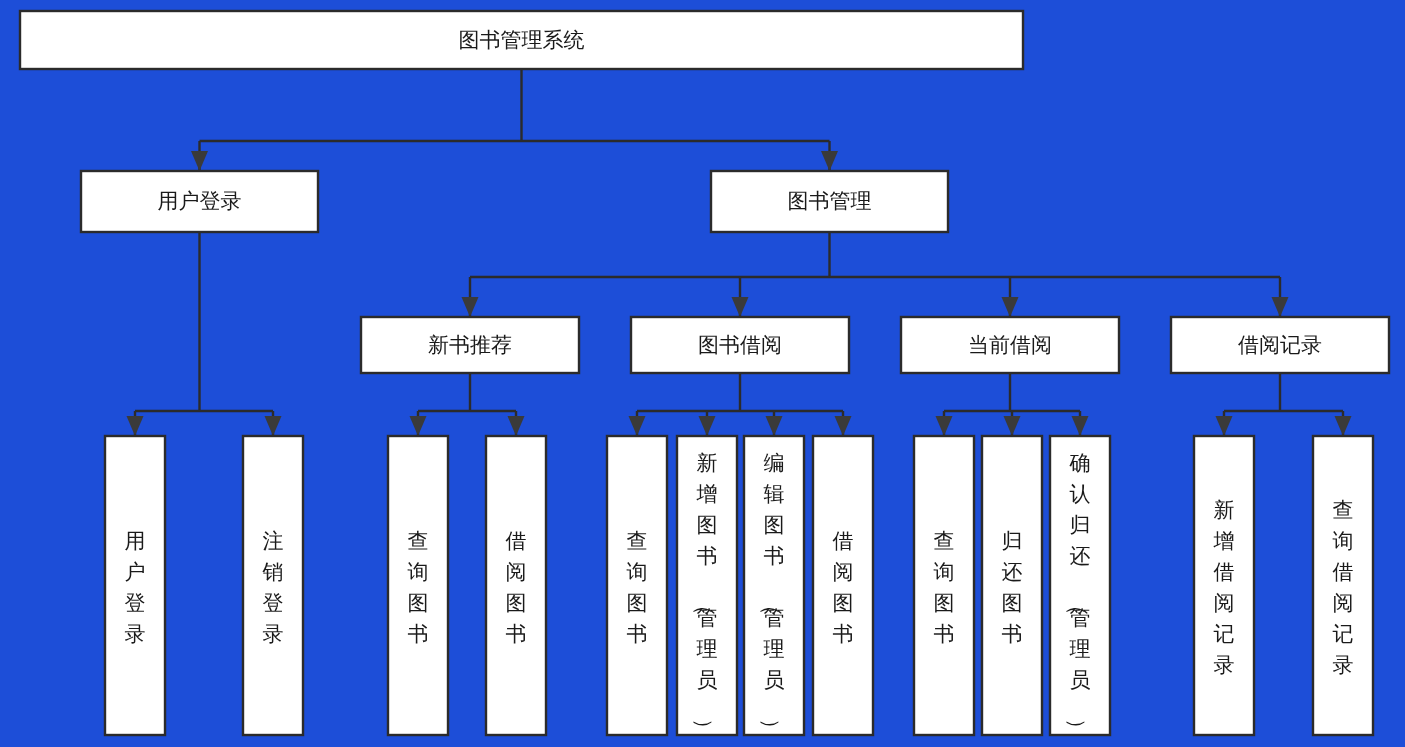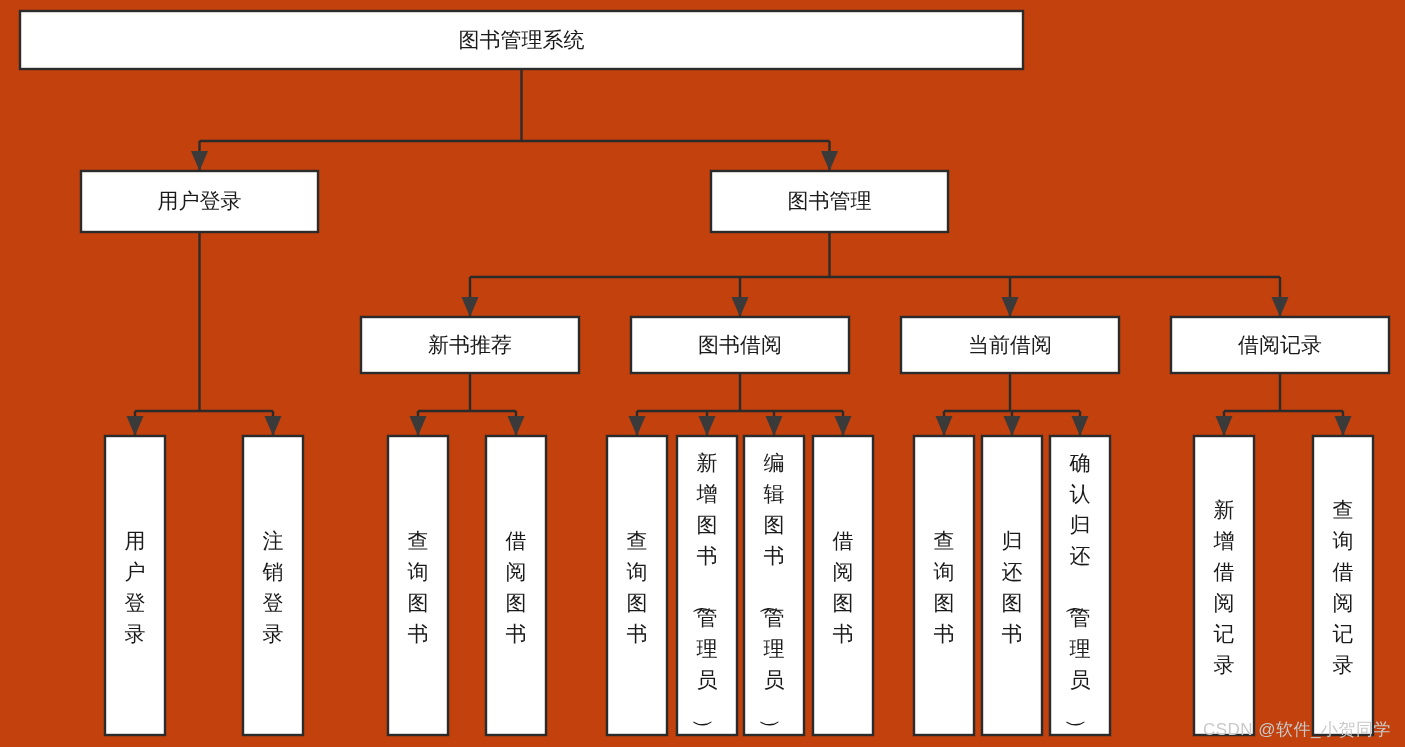--- a/index.html
+++ b/index.html
@@ -10,21 +10,21 @@
   body {
     width: 1405px;
     height: 747px;
     font-family: "Liberation Sans", "DejaVu Sans", sans-serif;
     overflow: hidden;
   }
   #diagram-root {
     position: relative;
     width: 1405px;
     height: 747px;
-    background: #c2410c;
+    background: #1d4ed8;
   }
   svg.diagram-canvas {
     position: absolute;
     left: 0;
     top: 0;
     width: 1405px;
     height: 747px;
     display: block;
   }
   .node-box {
@@ -217,14 +217,13 @@
         <g>
           <rect x="1194" y="436" width="60" height="299" class="node-box"></rect>
           <text x="1224" y="516.68" class="node-label-v"><tspan x="1224" dy="0">新</tspan><tspan x="1224" dy="31">增</tspan><tspan x="1224" dy="31">借</tspan><tspan x="1224" dy="31">阅</tspan><tspan x="1224" dy="31">记</tspan><tspan x="1224" dy="31">录</tspan></text>
         </g>
         <g>
           <rect x="1313" y="436" width="60" height="299" class="node-box"></rect>
           <text x="1343" y="516.68" class="node-label-v"><tspan x="1343" dy="0">查</tspan><tspan x="1343" dy="31">询</tspan><tspan x="1343" dy="31">借</tspan><tspan x="1343" dy="31">阅</tspan><tspan x="1343" dy="31">记</tspan><tspan x="1343" dy="31">录</tspan></text>
         </g>
       </g>
   </svg>
-  <div class="watermark-text">CSDN @软件_小贺同学</div>
 </div>
 
 </body></html>

